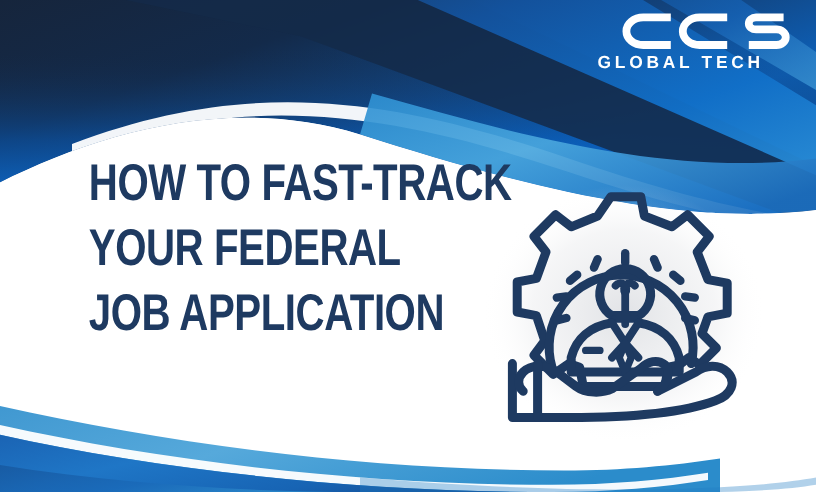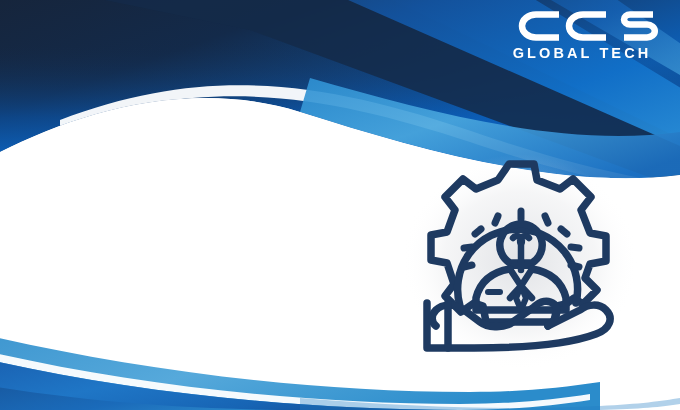--- a/index.html
+++ b/index.html
@@ -39,21 +39,21 @@
   }
   #logo-sub {
     display: block;
     color: #ffffff;
     font-size: 14.5px;
     font-weight: 700;
     letter-spacing: 3.1px;
     line-height: 1;
     margin-top: 2px;
     margin-right: 2px;
-    text-align: center;
+    text-align: left;
     font-family: "Liberation Sans", sans-serif;
   }
   
   #headline {
     position: absolute;
     left: 74px;
     top: 126px;
     z-index: 5;
     user-select: none;
   }
@@ -192,20 +192,25 @@
         <path d="M82,13 H36 A28,23 0 0 0 36,59 H82"></path>
 
         <path d="M176,13 H130 A28,23 0 0 0 130,59 H176"></path>
 
         <path d="M270,13 H224 A12,10 0 0 0 224,33 H258 A12,10 0 0 1 258,59 H212"></path>
       </g>
     </svg>
     <span id="logo-sub">GLOBAL TECH</span>
   </div>
 
+  <div id="headline">
+    <span class="line">HOW TO FAST-TRACK</span>
+    <span class="line">YOUR FEDERAL</span>
+    <span class="line">JOB APPLICATION</span>
+  </div>
 
   <svg id="icon-art" viewBox="0 0 215 205" xmlns="http://www.w3.org/2000/svg">
     <g fill="none" stroke="#1e3a61" stroke-width="7.5" stroke-linecap="round" stroke-linejoin="round">
 
       <path d="M95,6
                L120,6 L123,22
                L146,31 L159,21 L177,39 L167,52
                L176,75 L192,78 L192,103 L176,106
                L171,120 L183,132 L169,146
                L160,140 L152,146

